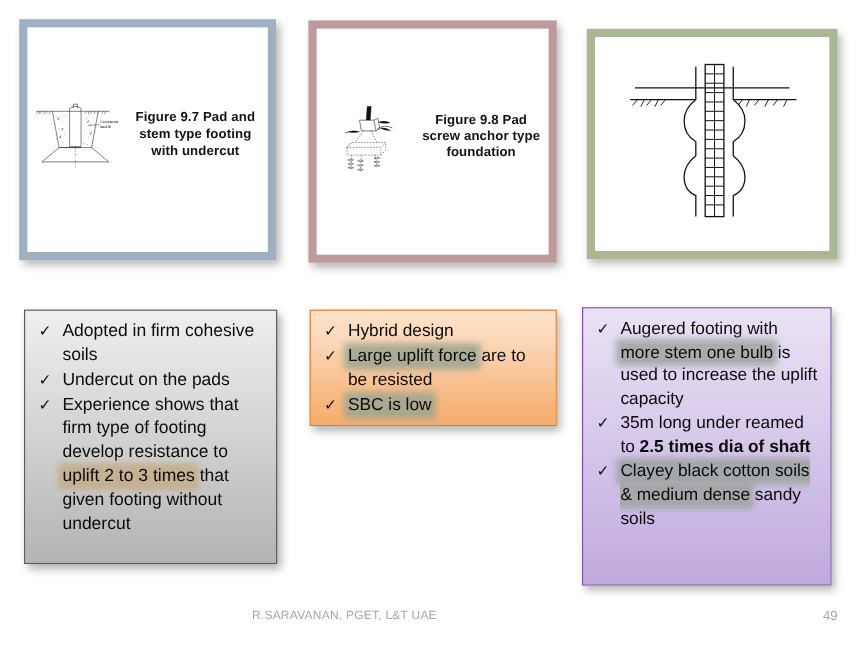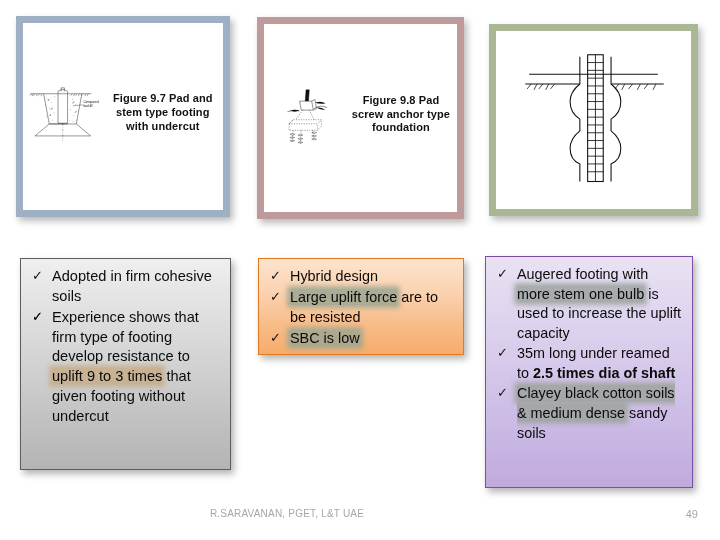--- a/index.html
+++ b/index.html
@@ -277,22 +277,22 @@
           </g>
         </g>
       </svg>
     </div>
   </div>
 </div>
 
 <div class="bullet-box" id="box-gray">
   <ul class="bullets">
       <li><span class="tick">✓</span><span>Adopted in firm cohesive soils</span></li>
-      <li><span class="tick">✓</span></li>
-      <li><span class="tick">✓</span><span>Experience shows that firm type of footing develop resistance to </span><span class="hl-tan">uplift 9 to 3 times</span><span> that given footing without undercut</span></li>
+      <li><span class="tick">✓</span><span>Undercut on the pads</span></li>
+      <li><span class="tick">✓</span><span>Experience shows that firm type of footing develop resistance to </span><span class="hl-tan">uplift 2 to 3 times</span><span> that given footing without undercut</span></li>
     </ul>
 </div>
 
 <div class="bullet-box" id="box-orange">
   <ul class="bullets">
       <li><span class="tick">✓</span><span>Hybrid design</span></li>
       <li><span class="tick">✓</span><span class="hl-sage">Large uplift force</span><span> are to be resisted</span></li>
       <li><span class="tick">✓</span><span class="hl-sage">SBC is low</span></li>
     </ul>
 </div>

